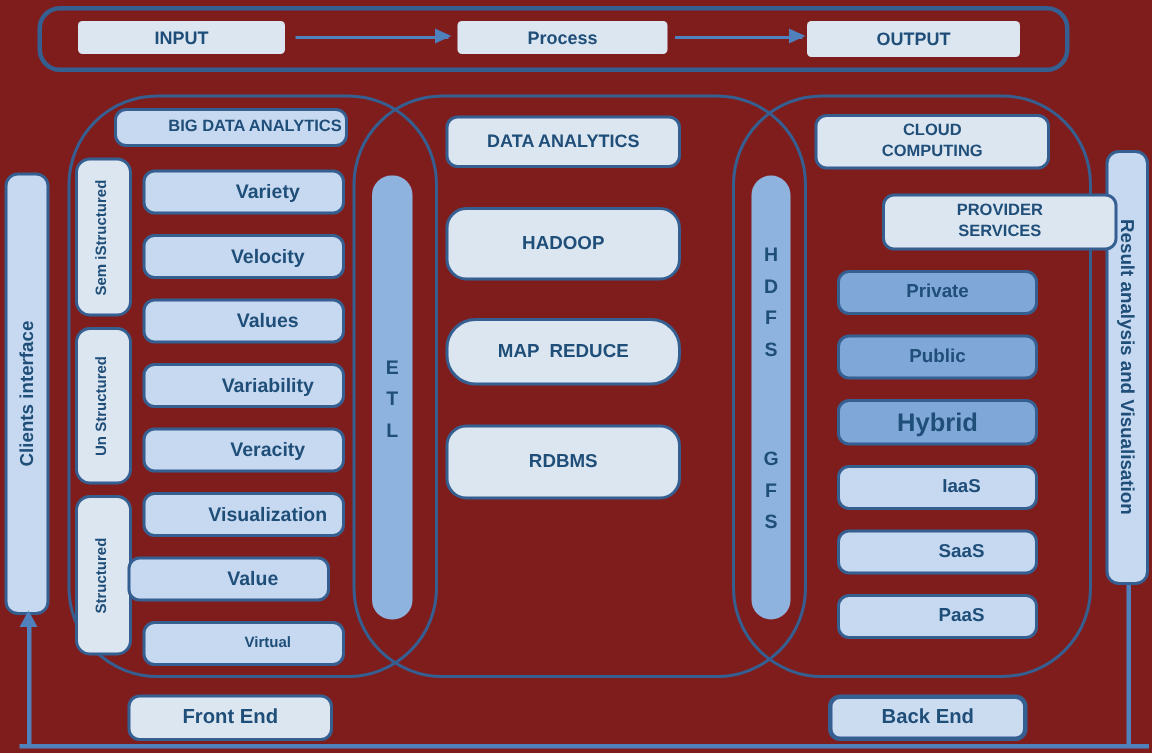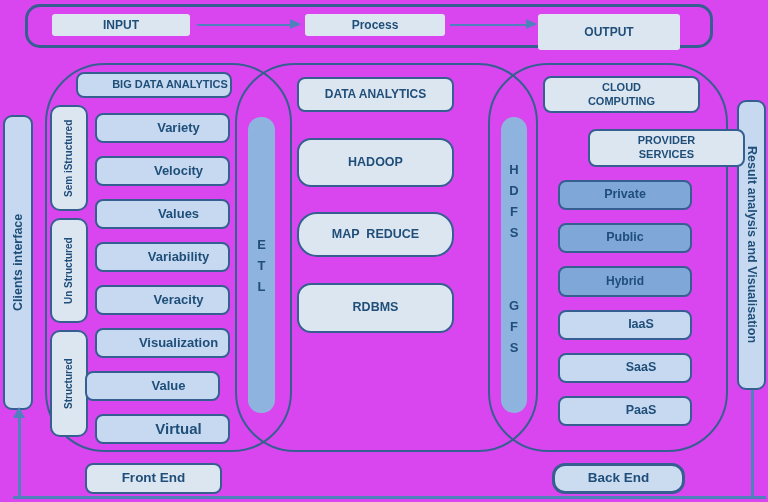--- a/index.html
+++ b/index.html
@@ -1,21 +1,21 @@
 <!DOCTYPE html>
 <html style="--border: #365f91; --text: #1f4e79; --light-fill: #dce6f1; --medium-fill: #c6d9f0; --dark-fill: #7fa7d7; --pill-fill: #8fb3df; --line: #4f81bd;"><head>
 <meta charset="utf-8">
 <style>
   :root{
     --border:#365f91; --text:#1f4e79; --light-fill:#dce6f1; --medium-fill:#c6d9f0;
     --dark-fill:#7fa7d7; --pill-fill:#8fb3df; --line:#4f81bd;
   }
   html,body{margin:0;padding:0;background:#ffffff;}
   #stage{
-    position:relative; width:768px; height:502px; background:#d946ef; overflow:hidden;
+    position:relative; width:768px; height:502px; background:#7f1d1d; overflow:hidden;
     font-family:"Liberation Sans", sans-serif; color:var(--text);
   }
   .abs{position:absolute; box-sizing:border-box;}
   .box{
     position:absolute; box-sizing:border-box;
     border:2px solid var(--border); border-radius:8px;
     background:var(--light-fill);
     display:flex; align-items:center; justify-content:center;
     font-weight:bold; color:var(--text); text-align:center;
   }
@@ -67,21 +67,21 @@
 
   <div class="abs" style="left:25px;top:4px;width:688px;height:44px;border:3px solid var(--border);border-radius:15px;"></div>
   <div class="box noborder" style="left:52px;top:14px;width:138px;height:22px;font-size:12px;">
     <span>INPUT</span>
   </div>
   <div class="flow-arrow" style="left:197px;top:24px;width:102px;"></div>
   <div class="box noborder" style="left:305px;top:14px;width:140px;height:22px;font-size:12px;">
     <span>Process</span>
   </div>
   <div class="flow-arrow" style="left:450px;top:24px;width:85px;"></div>
-  <div class="box noborder" style="left:538px;top:14px;width:142px;height:36px;font-size:12px;text-align:right;">
+  <div class="box noborder" style="left:538px;top:14px;width:142px;height:24px;font-size:12px;text-align:right;">
     <span>OUTPUT</span>
   </div>
 
   <div class="container" style="left:45px;top:63px;width:247px;height:389px;"></div>
   <div class="container" style="left:235px;top:63px;width:303px;height:389px;"></div>
   <div class="container" style="left:488px;top:63px;width:240px;height:389px;"></div>
 
   <div class="pill" style="left:248px;top:117px;width:27px;height:296px;justify-content:center;">
     <span>E
 T
@@ -138,21 +138,21 @@
     </div>
   <div class="box med" style="left:95px;top:285px;width:135px;height:30px;font-size:13px;">
     <span>Veracity</span>
     </div>
   <div class="box med" style="left:95px;top:328px;width:135px;height:30px;font-size:13px;">
     <span>Visualization</span>
     </div>
   <div class="box med" style="left:85px;top:371px;width:135px;height:30px;font-size:13px;">
     <span>Value</span>
     </div>
-  <div class="box med" style="left:95px;top:414px;width:135px;height:30px;font-size:15px;">
+  <div class="box med" style="left:95px;top:414px;width:135px;height:30px;font-size:10px;">
     <span>Virtual</span>
     </div>
 
   <div class="box" style="left:297px;top:77px;width:157px;height:35px;font-size:12px;">
     <span>DATA ANALYTICS</span>
     </div>
   <div class="box" style="left:297px;top:138px;width:157px;height:49px;font-size:12.5px;border-radius:14px;">
     <span>HADOOP</span>
     </div>
   <div class="box" style="left:297px;top:212px;width:157px;height:45px;font-size:12.5px;border-radius:20px;">
@@ -170,33 +170,33 @@
     <span>PROVIDER
 SERVICES</span>
     </div>
 
   <div class="box dark" style="left:558px;top:180px;width:134px;height:30px;font-size:12.5px;">
     <span>Private</span>
     </div>
   <div class="box dark" style="left:558px;top:223px;width:134px;height:30px;font-size:12.5px;">
     <span>Public</span>
     </div>
-  <div class="box dark" style="left:558px;top:266px;width:134px;height:31px;font-size:12px;">
+  <div class="box dark" style="left:558px;top:266px;width:134px;height:31px;font-size:17px;">
     <span>Hybrid</span>
     </div>
   <div class="box med" style="left:558px;top:310px;width:134px;height:30px;font-size:12.5px;">
     <span>IaaS</span>
     </div>
   <div class="box med" style="left:558px;top:353px;width:134px;height:30px;font-size:12.5px;">
     <span>SaaS</span>
     </div>
   <div class="box med" style="left:558px;top:396px;width:134px;height:30px;font-size:12.5px;">
     <span>PaaS</span>
     </div>
 
   <div class="box" style="left:85px;top:463px;width:137px;height:31px;font-size:13.5px;border-width:2.5px;">
     <span>Front End</span>
     </div>
-  <div class="box" style="left:552px;top:463px;width:133px;height:31px;font-size:13.5px;border-width:3px;background:#ccdcf0;border-radius:13px;">
+  <div class="box" style="left:552px;top:463px;width:133px;height:31px;font-size:13.5px;border-width:3px;background:#ccdcf0;">
     <span>Back End</span>
     </div>
 
 </div>
 
 </body></html>

